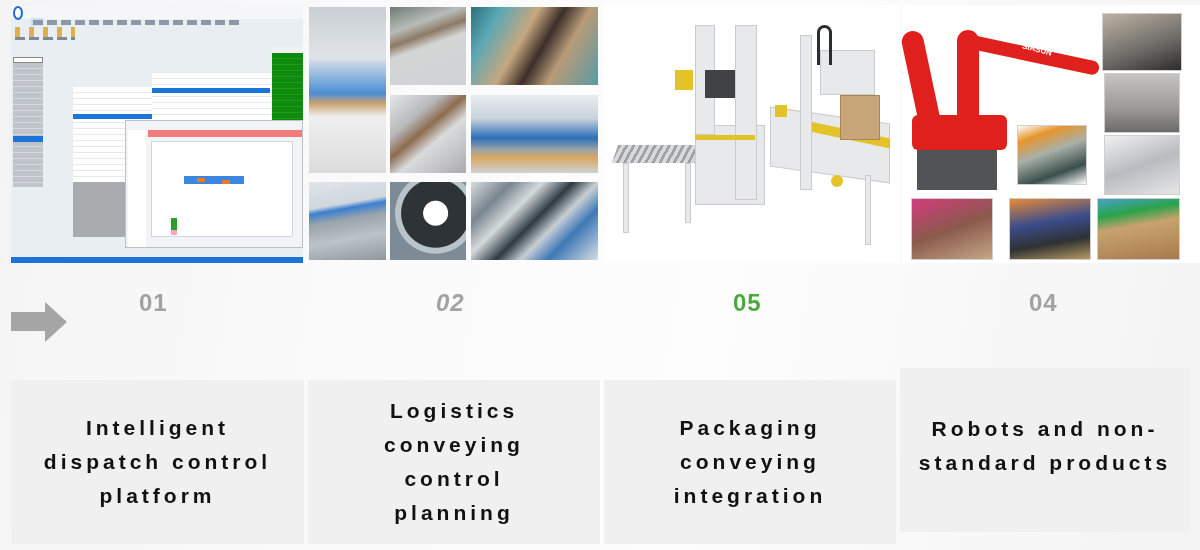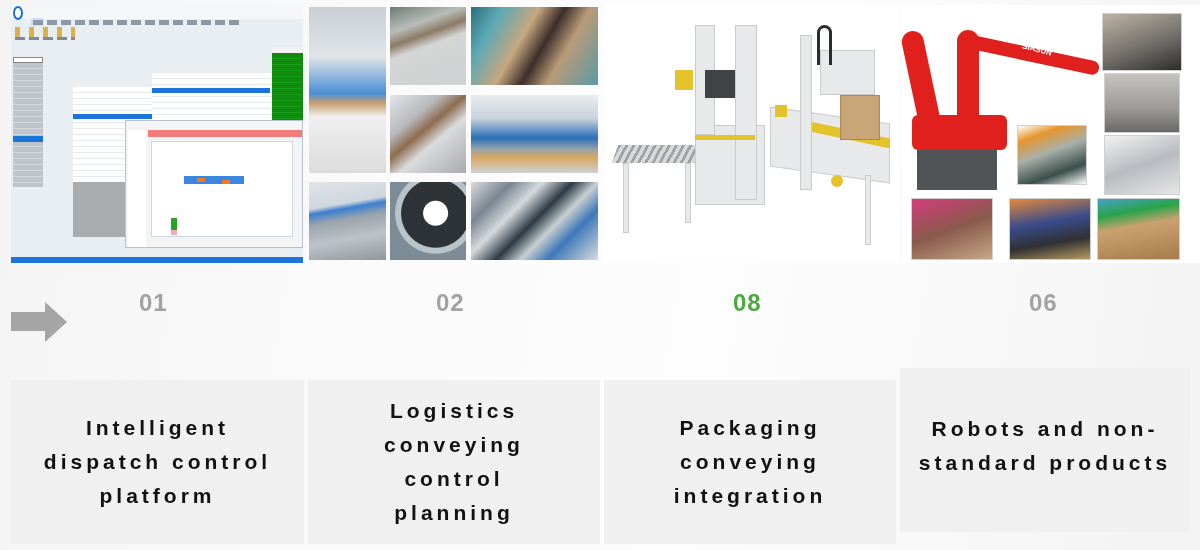--- a/index.html
+++ b/index.html
@@ -163,23 +163,23 @@
   <div class="thumb" style="left:115px;top:120px;width:70px;height:60px;background:linear-gradient(160deg,#ffffff 0%,#e5962c 20%,#a8b0a8 45%,#3b4f4a 75%,#ffffff 100%);"></div>
   <div class="thumb" style="left:9px;top:193px;width:82px;height:62px;background:linear-gradient(160deg,#d43c7e,#8a5a4c 50%,#c5a786);"></div>
   <div class="thumb" style="left:107px;top:193px;width:82px;height:62px;background:linear-gradient(170deg,#e68a3a,#3a4c8c 40%,#2f3133 70%,#b69a62);"></div>
   <div class="thumb" style="left:195px;top:193px;width:83px;height:62px;background:linear-gradient(170deg,#47a0c9,#2aa34a 25%,#c9a16f 45%,#a77b4d 100%);"></div>
 </div>
 
 <div class="arrow-body"></div>
 <div class="arrow-head"></div>
 
 <div class="num" style="left:139px;text-align:center;">01</div>
-<div class="num" style="left:436px;">02</div>
-<div class="num active" style="left:733px;">08</div>
-<div class="num" style="left:1029px;">06</div>
+<div class="num" style="left:436px;font-style:italic;">02</div>
+<div class="num active" style="left:733px;">05</div>
+<div class="num" style="left:1029px;">04</div>
 
 <div class="card" style="left:11px;width:293px;">
   <span>Intelligent dispatch control platform</span>
 </div>
 <div class="card" style="left:308px;width:292px;">
   <span style="width:170px;">Logistics conveying control planning</span>
 </div>
 <div class="card" style="left:604px;width:292px;">
   <span style="width:180px;">Packaging conveying integration</span>
 </div>

